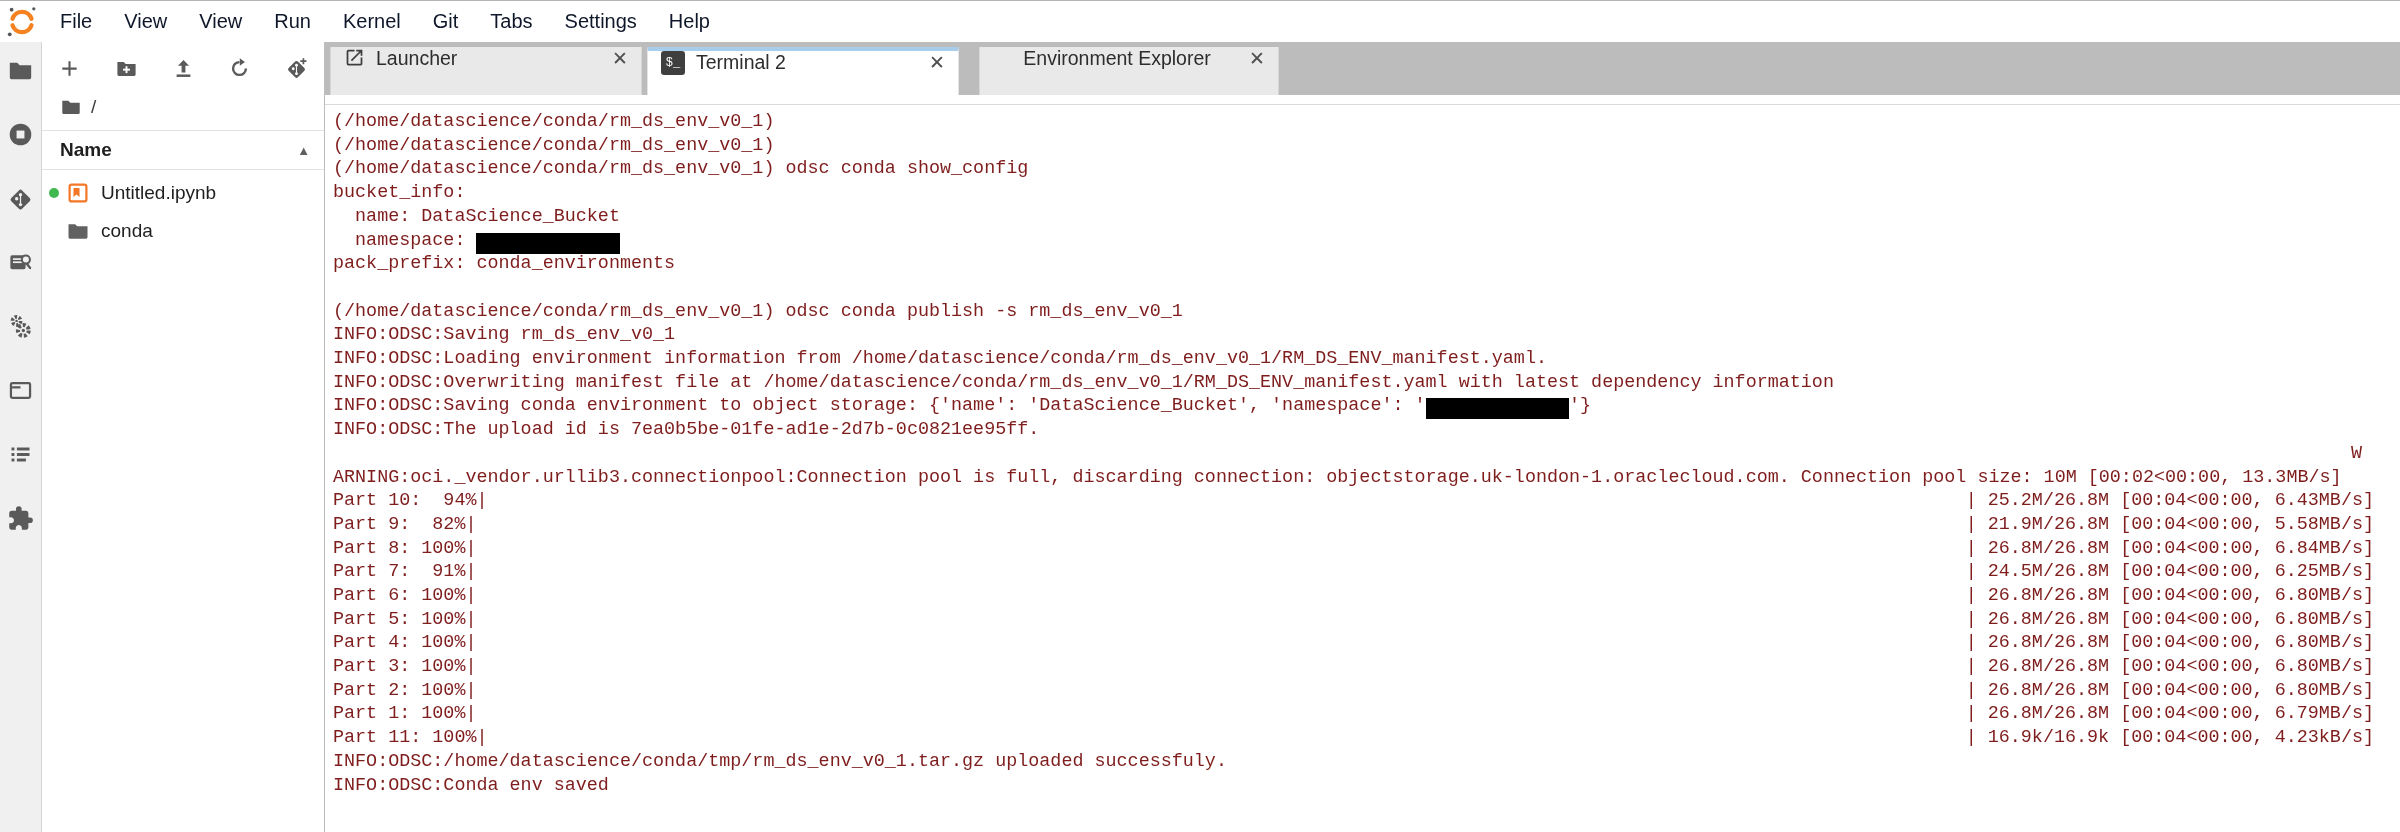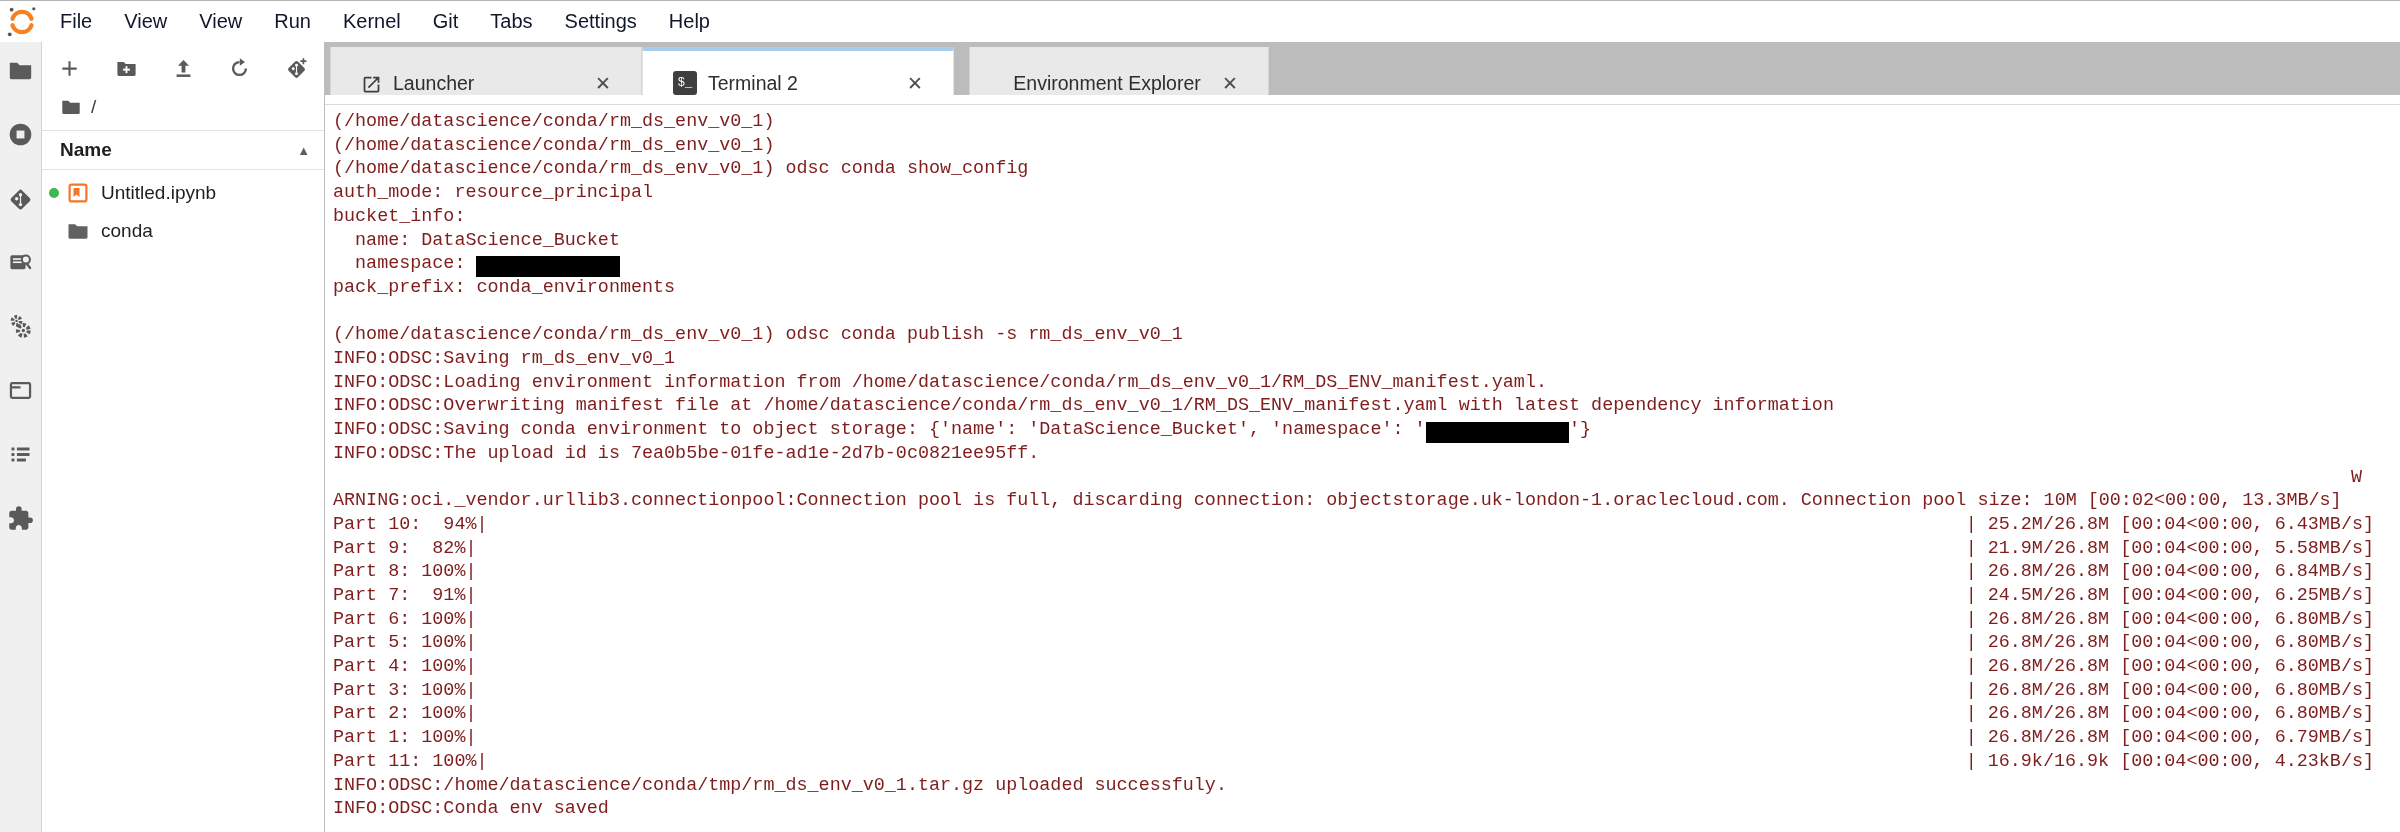--- a/index.html
+++ b/index.html
@@ -35,22 +35,22 @@
   .filelist{padding-top:4px}
   .file-row{display:flex;align-items:center;height:38px;padding-left:4px;font-size:19px;color:#1f1f1f}
   .status-dot{width:10px;height:10px;border-radius:50%;margin:0 7px 0 3px;background:transparent;flex:0 0 auto}
   .status-dot.on{background:#3fb94f}
   .file-icon{width:24px;height:24px;margin-right:11px;flex:0 0 auto}
   .file-icon svg{width:100%;height:100%;display:block}
 
   
   .maincol{flex:1;display:flex;flex-direction:column;min-width:0}
   .tabbar{height:53px;background:#bcbcbc;display:flex;align-items:flex-end;padding-left:5px;box-sizing:border-box}
-  .tab{width:312px;height:48px;box-sizing:border-box;display:flex;align-items:flex-end;
-       background:#e9e9e9;padding:0 30px;font-size:19.5px;color:#2d2d2d;
+  .tab{width:312px;height:48px;box-sizing:border-box;display:flex;align-items:flex-start;
+       background:#e9e9e9;margin-right:5px;padding:0 13px;font-size:19.5px;color:#2d2d2d;
        border-left:1px solid #d6d6d6;border-right:1px solid #d6d6d6}
   .tab:nth-child(3){margin-left:15px;width:300px}
   .tab.active{background:#fff;border-top:4px solid #a8cdec;border-left-color:#e4e4e4;border-right-color:#e4e4e4}
   .tab-ico{width:21px;height:21px;color:#3e3e3e;flex:0 0 auto}
   .tab-ico svg{width:100%;height:100%;display:block}
   .term-ico{width:24px;height:24px;background:#3f3f3f;color:#fff;border-radius:3px;flex:0 0 auto;
             font-family:"Liberation Mono",monospace;font-size:12px;display:flex;align-items:center;justify-content:center}
   .tab-label{flex:1;padding-left:11px;white-space:nowrap;overflow:hidden}
   .tab.no-icon .tab-label{text-align:center;padding-left:0}
   .tab-close{color:#4f4f4f;font-size:19px;padding-left:8px;flex:0 0 auto}
@@ -251,21 +251,20 @@
         <div class="tab no-icon">
           <span class="tab-label">Environment Explorer</span>
           <span class="tab-close">✕</span>
         </div>
       </div>
     <div class="term-gap"></div>
     <div class="terminal" id="terminal">
         <div class="tline">(/home/datascience/conda/rm_ds_env_v0_1)</div>
         <div class="tline">(/home/datascience/conda/rm_ds_env_v0_1)</div>
         <div class="tline">(/home/datascience/conda/rm_ds_env_v0_1) odsc conda show_config</div>
-        <div class="tline">auth_mode: resource_principal</div>
         <div class="tline">bucket_info:</div>
         <div class="tline">  name: DataScience_Bucket</div>
         <div class="tline"><span>  namespace: </span><span class="redact" style="width: 13ch;"></span></div>
         <div class="tline">pack_prefix: conda_environments</div>
         <div class="tline">&nbsp;</div>
         <div class="tline">(/home/datascience/conda/rm_ds_env_v0_1) odsc conda publish -s rm_ds_env_v0_1</div>
         <div class="tline">INFO:ODSC:Saving rm_ds_env_v0_1</div>
         <div class="tline">INFO:ODSC:Loading environment information from /home/datascience/conda/rm_ds_env_v0_1/RM_DS_ENV_manifest.yaml.</div>
         <div class="tline">INFO:ODSC:Overwriting manifest file at /home/datascience/conda/rm_ds_env_v0_1/RM_DS_ENV_manifest.yaml with latest dependency information</div>
         <div class="tline"><span>INFO:ODSC:Saving conda environment to object storage: {'name': 'DataScience_Bucket', 'namespace': '</span><span class="redact" style="width: 13ch;"></span><span>'}</span></div>

